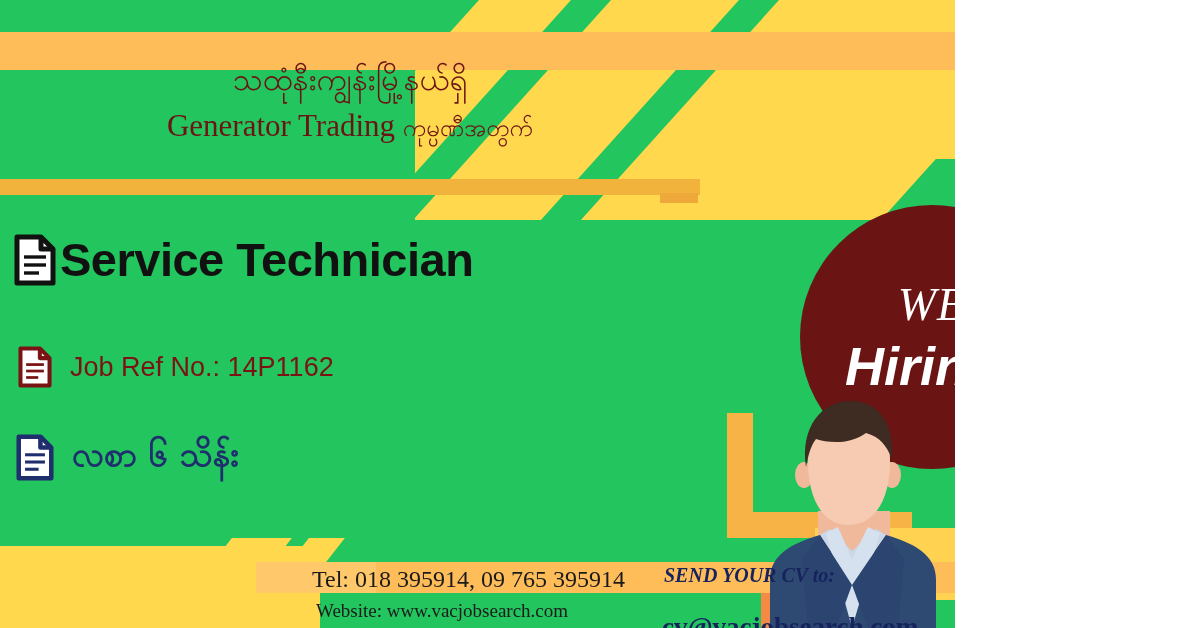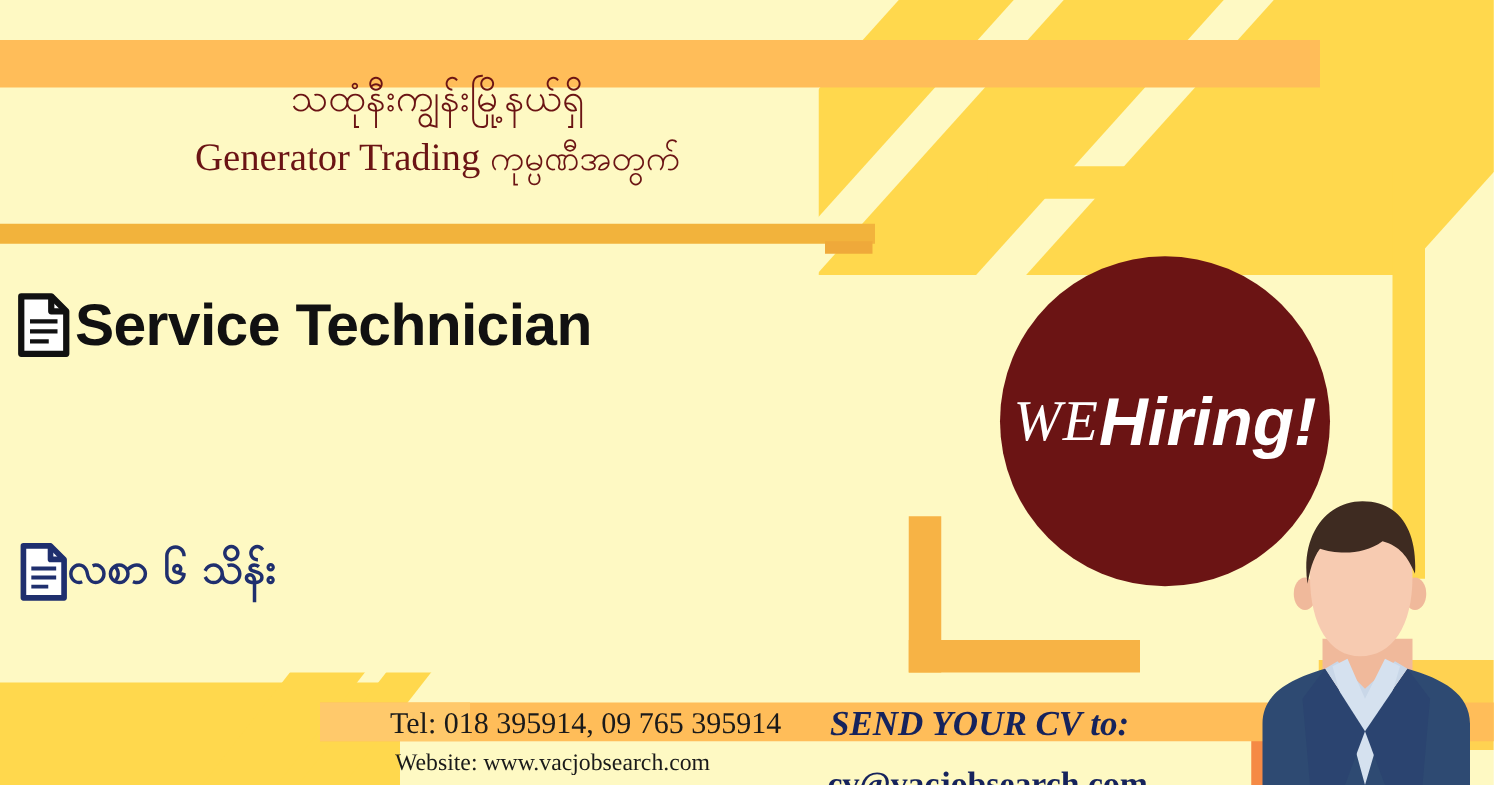--- a/index.html
+++ b/index.html
@@ -2,23 +2,23 @@
 <html><head>
 <meta charset="utf-8">
 <style>
   html, body {
     margin: 0;
     padding: 0;
     background: #ffffff;
   }
   #poster {
     position: relative;
-    width: 1195px;
+    width: 955px;
     height: 628px;
-    background: #fef9c3;
+    background: #22c55e;
     overflow: hidden;
     font-family: "Liberation Sans", sans-serif;
   }
 
   
   .deco { position: absolute; pointer-events: none; }
 
   .stripe-tr-wrap {
     position: absolute;
     top: -10px; right: -20px;
@@ -131,21 +131,21 @@
   }
   .hdr-line2 {
     color: #6B1414;
     font-size: 31px;
     line-height: 48px;
     font-family: "Liberation Serif", "DejaVu Serif", serif;
     white-space: nowrap;
   }
   .hdr-line2 .mm {
     font-family: Liberation Sans, sans-serif;
-    font-size: 28px;
+    font-size: 24px;
   }
 
   
   .row {
     position: absolute;
     display: flex;
     align-items: center;
   }
   .row-title { top: 232px; left: 14px; }
   .row-ref   { top: 346px; left: 18px; }
@@ -172,34 +172,35 @@
   }
   .job-ref {
     font-size: 27px;
     color: #7A1414;
     margin-left: 18px;
     font-family: "Liberation Sans", sans-serif;
   }
   .job-sal {
     font-size: 34px;
     color: #1F2F6E;
+    margin-left: 18px;
     font-family: "DejaVu Sans", "Liberation Sans", sans-serif;
     font-weight: bold;
   }
 
   
   .hire-circle {
     position: absolute;
     top: 205px; left: 800px;
     width: 264px; height: 264px;
     border-radius: 50%;
     background: #6B1414;
     color: #ffffff;
     display: flex;
-    flex-direction: row;
+    flex-direction: column;
     align-items: center;
     justify-content: center;
     text-align: center;
     z-index: 3;
   }
   .hire-we, .hire-are {
     font-family: "Liberation Serif", "DejaVu Serif", serif;
     font-style: italic;
     font-size: 46px;
     line-height: 56px;
@@ -234,21 +235,21 @@
     top: 600px; left: 316px;
     font-family: Liberation Serif, serif;
     font-size: 19px;
     color: #1A1A1A;
   }
   .ft-send {
     top: 564px; left: 664px;
     font-family: "Liberation Serif", "DejaVu Serif", serif;
     font-style: italic;
     font-weight: bold;
-    font-size: 28px;
+    font-size: 20px;
     color: #16235C;
   }
   .ft-cv {
     top: 594px; left: 662px;
     font-family: "Liberation Serif", "DejaVu Serif", serif;
     font-weight: bold;
     font-size: 27px;
     color: #16235C;
     margin-top: 18px;
   }
@@ -298,20 +299,30 @@
     <svg class="doc-icon" width="42" height="52" viewBox="0 0 42 52">
       <path d="M3 3 H27 L39 15 V49 H3 Z" fill="#ffffff" stroke="#111111" stroke-width="5" stroke-linejoin="round"></path>
       <path d="M27 3 V15 H39" fill="none" stroke="#111111" stroke-width="5" stroke-linejoin="round"></path>
       <line x1="10" y1="23" x2="32" y2="23" stroke="#111111" stroke-width="3.4"></line>
       <line x1="10" y1="31" x2="32" y2="31" stroke="#111111" stroke-width="3.4"></line>
       <line x1="10" y1="39" x2="25" y2="39" stroke="#111111" stroke-width="3.4"></line>
     </svg>
     <span class="job-title">Service Technician</span>
   </div>
 
+  <div class="row row-ref">
+    <svg class="doc-icon" width="34" height="42" viewBox="0 0 42 52">
+      <path d="M3 3 H27 L39 15 V49 H3 Z" fill="#ffffff" stroke="#7A1414" stroke-width="5" stroke-linejoin="round"></path>
+      <path d="M27 3 V15 H39" fill="none" stroke="#7A1414" stroke-width="5" stroke-linejoin="round"></path>
+      <line x1="10" y1="23" x2="32" y2="23" stroke="#7A1414" stroke-width="3.4"></line>
+      <line x1="10" y1="31" x2="32" y2="31" stroke="#7A1414" stroke-width="3.4"></line>
+      <line x1="10" y1="39" x2="25" y2="39" stroke="#7A1414" stroke-width="3.4"></line>
+    </svg>
+    <span class="job-ref">Job Ref No.: 14P1162</span>
+  </div>
 
   <div class="row row-sal">
     <svg class="doc-icon" width="38" height="47" viewBox="0 0 42 52">
       <path d="M3 3 H27 L39 15 V49 H3 Z" fill="#ffffff" stroke="#1F2F6E" stroke-width="5" stroke-linejoin="round"></path>
       <path d="M27 3 V15 H39" fill="none" stroke="#1F2F6E" stroke-width="5" stroke-linejoin="round"></path>
       <line x1="10" y1="23" x2="32" y2="23" stroke="#1F2F6E" stroke-width="3.4"></line>
       <line x1="10" y1="31" x2="32" y2="31" stroke="#1F2F6E" stroke-width="3.4"></line>
       <line x1="10" y1="39" x2="25" y2="39" stroke="#1F2F6E" stroke-width="3.4"></line>
     </svg>
     <span class="job-sal">လစာ ၆ သိန်း</span>

